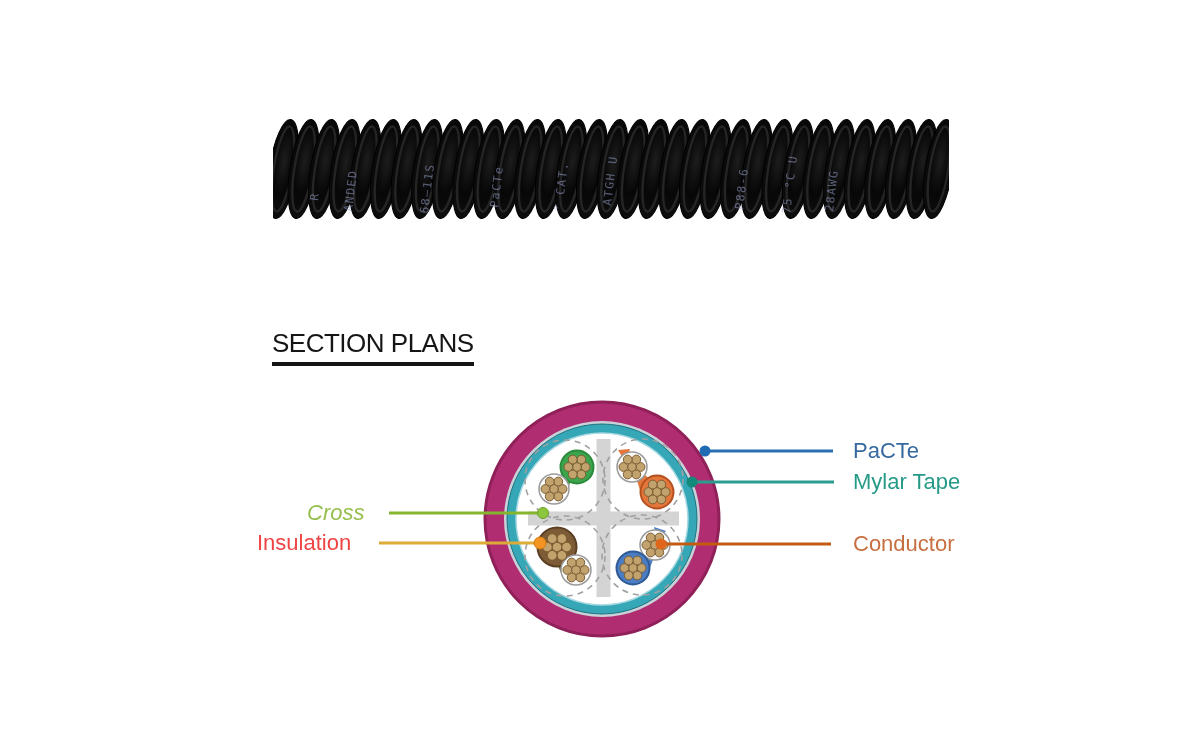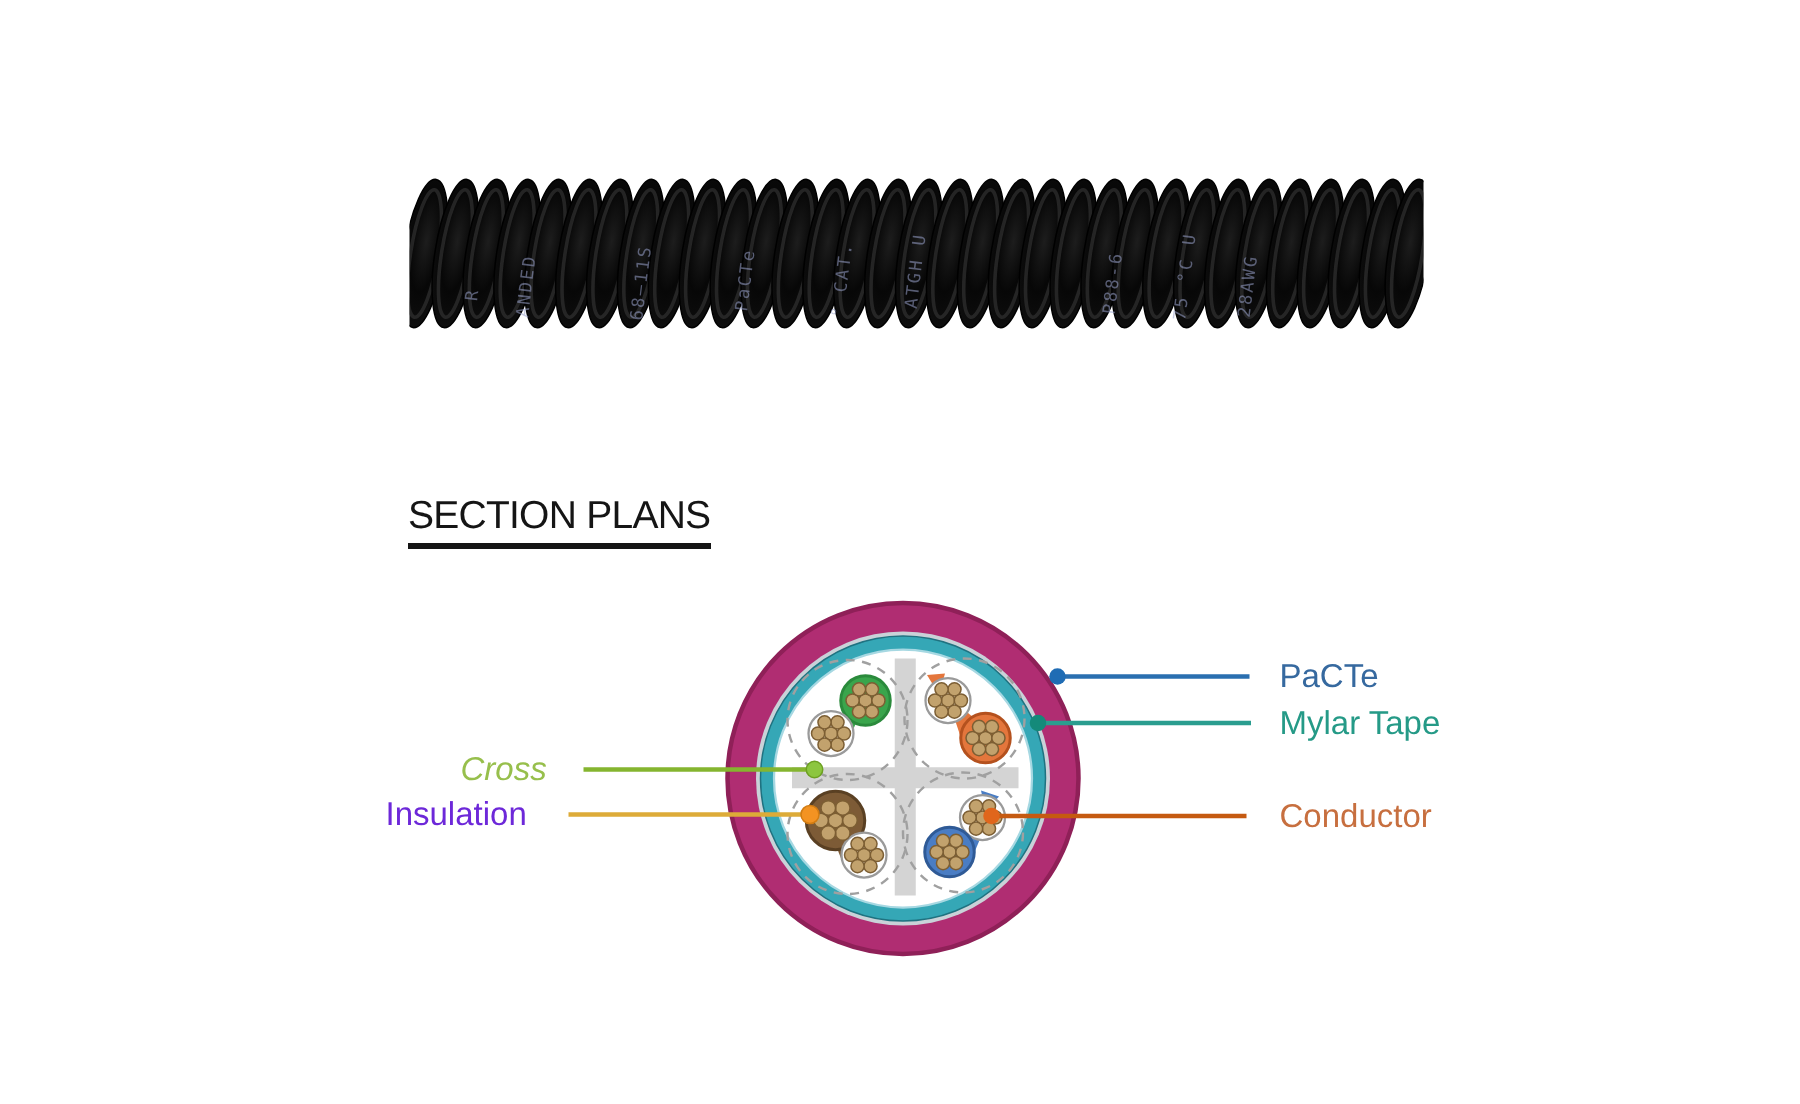--- a/index.html
+++ b/index.html
@@ -38,21 +38,21 @@
     white-space: nowrap;
   }
   .lbl {
     position: absolute;
     font-size: 22px;
     white-space: nowrap;
   }
   .lbl-jacket     { left: 853px; top: 438px; color: #36699f; }
   .lbl-mylar      { left: 853px; top: 469px; color: #259a87; text-align: center; }
   .lbl-cross      { left: 307px; top: 500px; color: #97bf4c; font-style: italic; }
-  .lbl-insulation { left: 257px; top: 530px; color: #6d28d9; }
+  .lbl-insulation { left: 257px; top: 530px; color: #ef4444; }
   .lbl-conductor  { left: 853px; top: 531px; color: #c76f3f; text-align: right; }
   .cable-marking {
     font-family: "DejaVu Sans Mono", monospace;
     font-size: 11.5px;
     letter-spacing: 1.5px;
     fill: #99a2cc;
     opacity: 0.55;
   }
 </style>
 </head>

